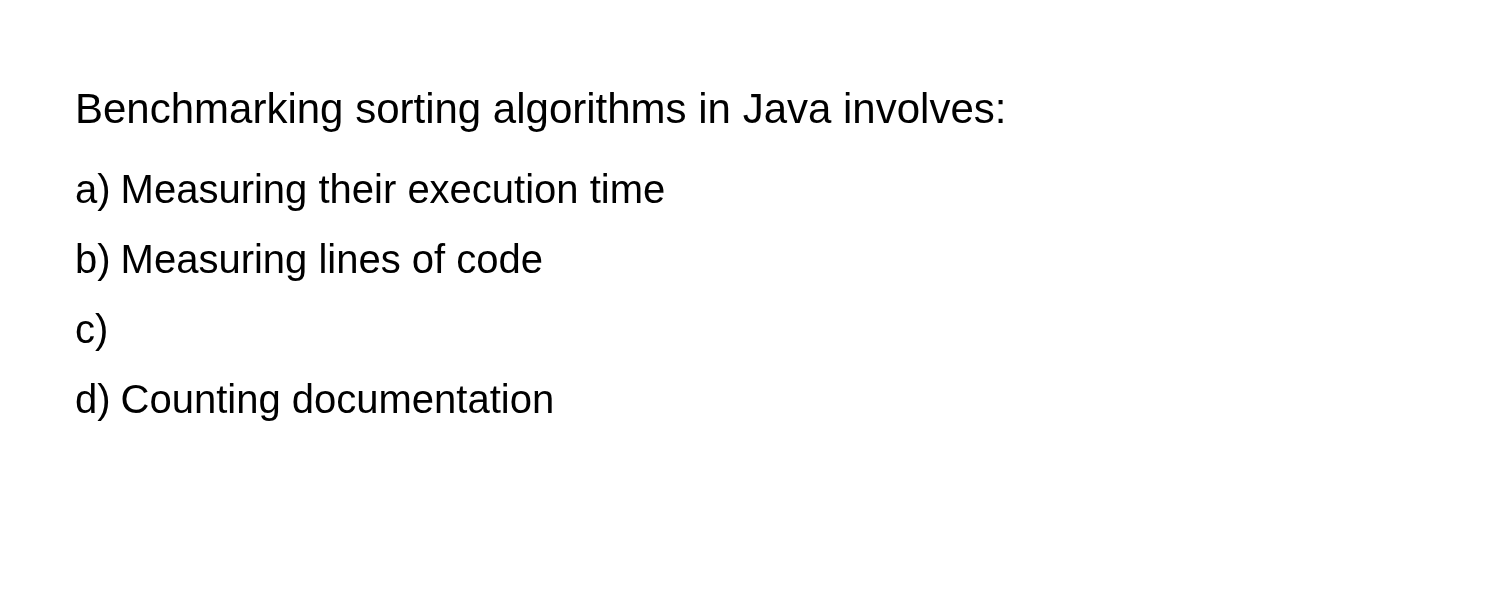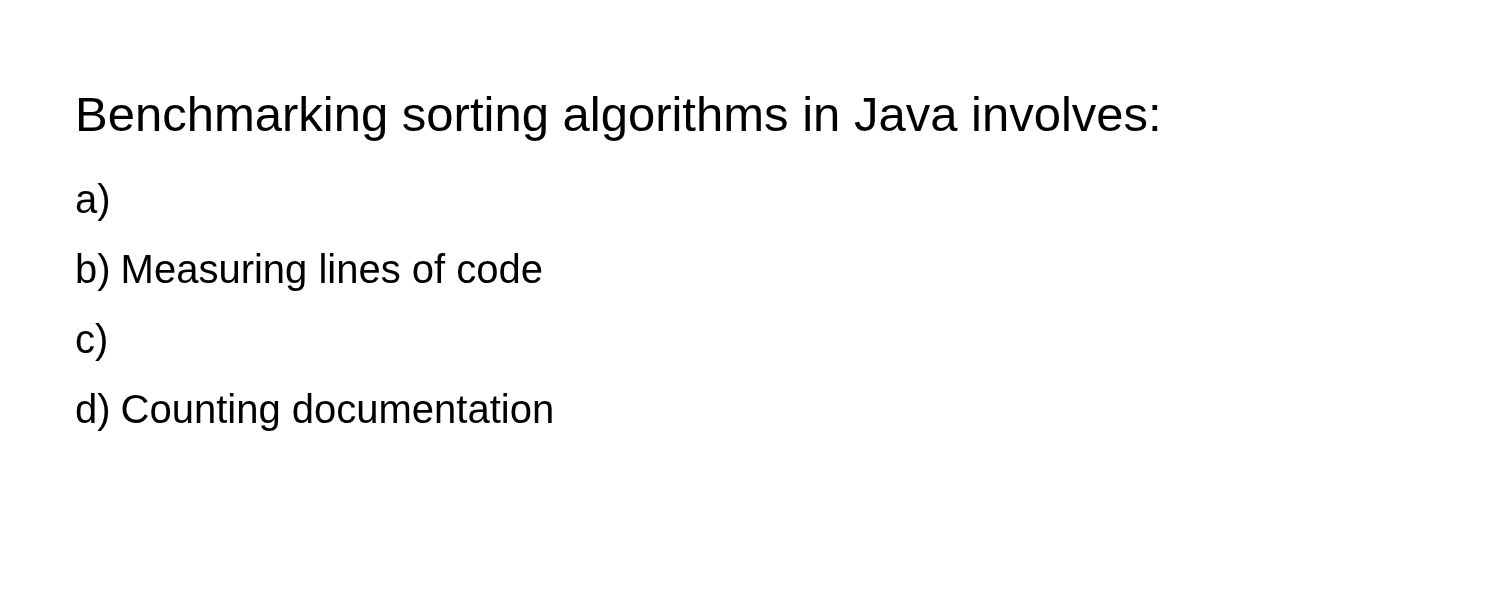--- a/index.html
+++ b/index.html
@@ -9,21 +9,21 @@
     }
     body {
       font-family: -apple-system, BlinkMacSystemFont, "Segoe UI", Helvetica, Arial, sans-serif;
       background: #ffffff;
       width: 1500px;
       height: 600px;
       padding: 80px 75px;
       color: #000000;
     }
     .question {
-      font-size: 49px;
+      font-size: 42px;
       line-height: 1.4;
       margin-bottom: 22px;
       font-weight: 400;
     }
     .options {
       display: flex;
       flex-direction: column;
       gap: 14px;
     }
     .option {
@@ -37,20 +37,21 @@
     }
   </style>
 </head>
 <body>
 
 <div class="question">Benchmarking sorting algorithms in Java involves:</div>
 
 <div class="options">
   <div class="option">
     <span class="option-label">a)</span>
+    <span>Measuring their execution time</span>
   </div>
   <div class="option">
     <span class="option-label">b)</span>
     <span>Measuring lines of code</span>
   </div>
   <div class="option">
     <span class="option-label">c)</span>
   </div>
   <div class="option">
     <span class="option-label">d)</span>

